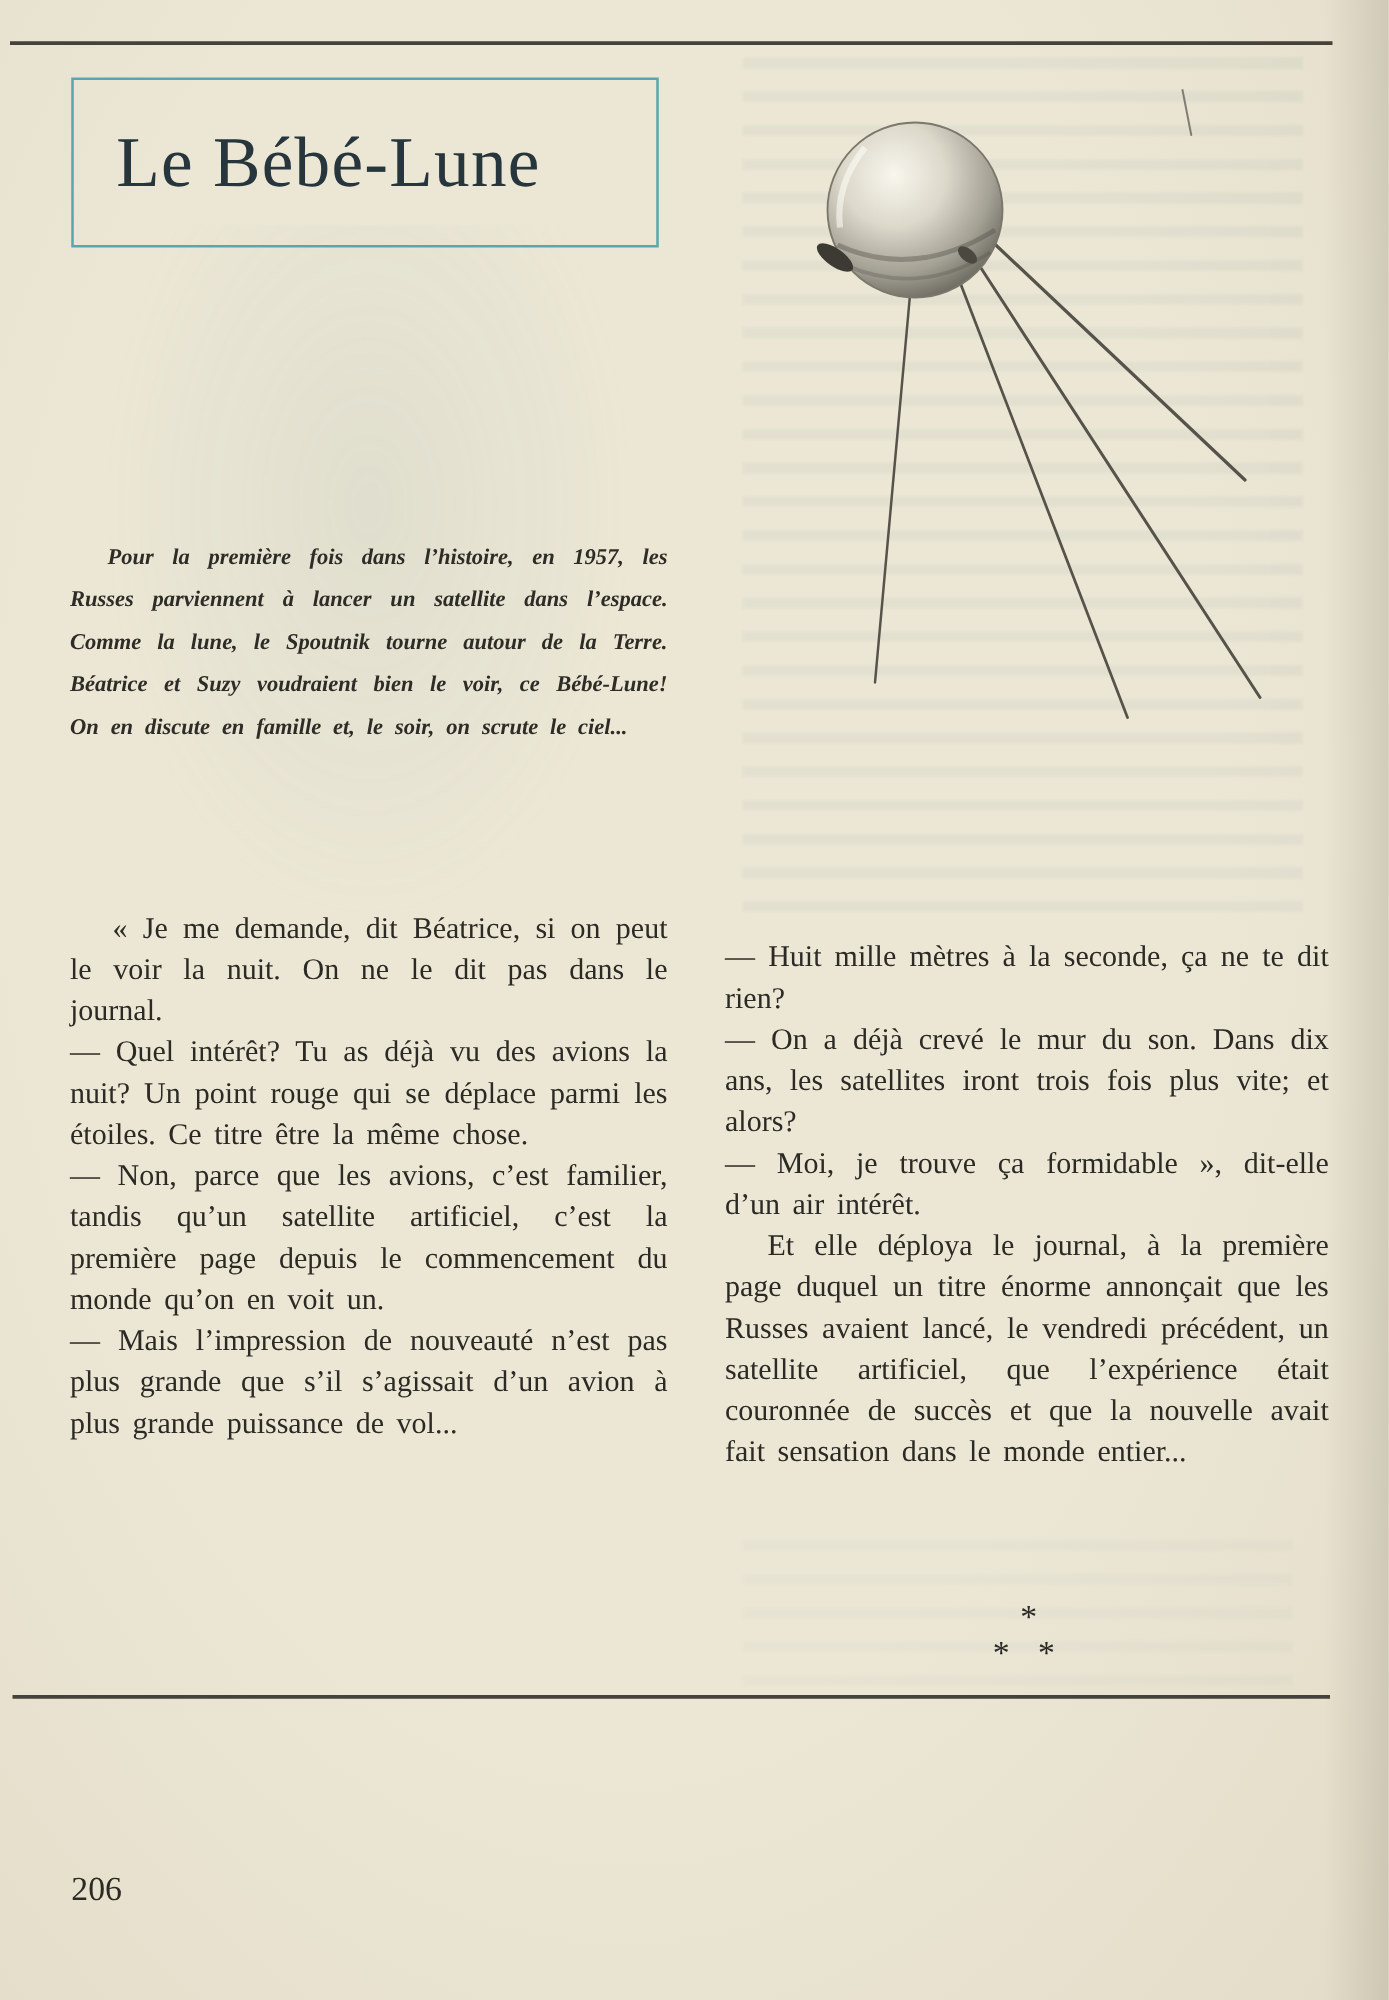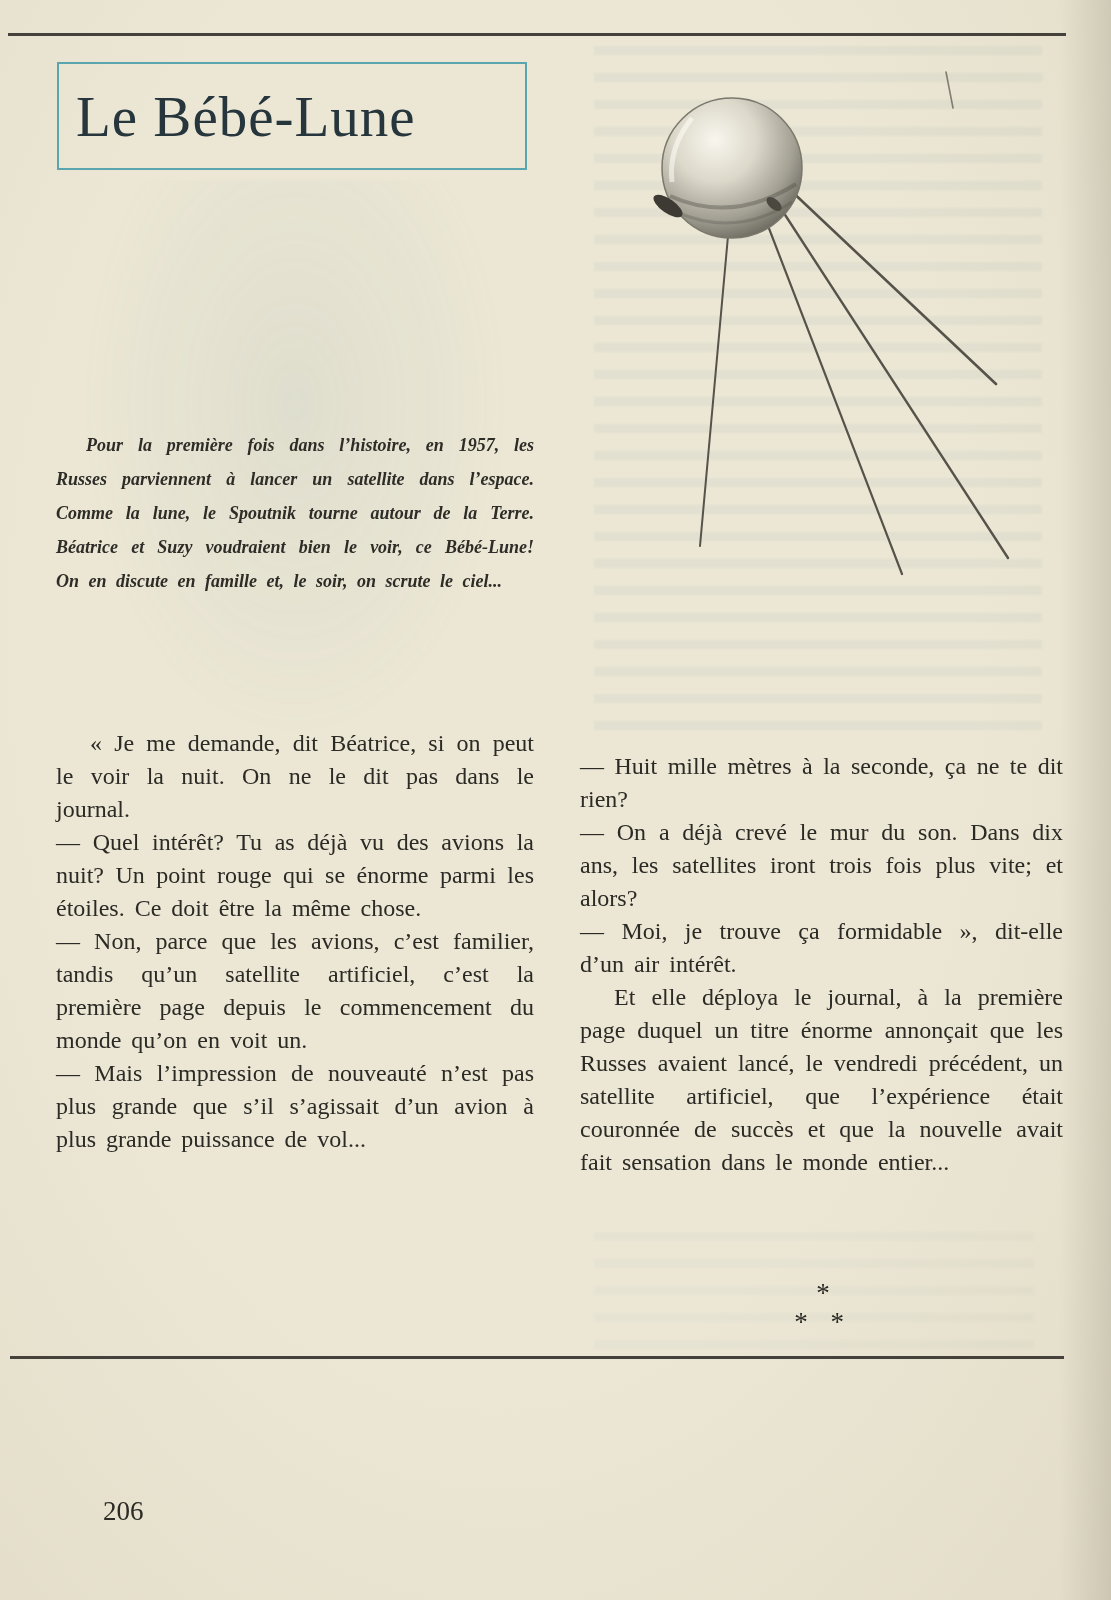--- a/index.html
+++ b/index.html
@@ -23,25 +23,25 @@
     pointer-events: none;
   }
   .rule {
     position: absolute; height: 3px; background: #44423a;
   }
   .rule.top { left: 8px; top: 33px; width: 1058px; }
   .rule.bottom { left: 10px; top: 1356px; width: 1054px; }
 
   .title-box {
     position: absolute; left: 57px; top: 62px;
-    width: 470px; height: 108px;
+    width: 470px; height: 136px;
     border: 2px solid #5aa5ae;
     box-sizing: border-box;
     display: flex; align-items: center;
-    padding-left: 17px;
+    padding-left: 34px;
   }
   .title-text {
     font-size: 57px; line-height: 1;
     color: #26363c;
     letter-spacing: 1px;
   }
 
   .intro {
     position: absolute; left: 56px; top: 428px; width: 478px;
     font-style: italic;
@@ -70,21 +70,20 @@
     position: absolute; left: 788px; top: 1280px; width: 70px;
     text-align: center;
     font-size: 27px; line-height: 27px;
     color: #2b2a24;
   }
   .ornament .row2 { letter-spacing: 8px; margin-top: 2px; }
 
   .footer-number {
     position: absolute; left: 57px; top: 1496px;
     font-size: 27px;
-    margin-left: 46px;
   }
   .footer-title {
     position: absolute; left: 148px; top: 1476px;
     font-size: 41px; font-style: italic; font-weight: bold;
     letter-spacing: 1px;
     color: #23221d;
   }
 
   
   .ghost { position: absolute; pointer-events: none; filter: blur(1.3px); }
@@ -147,21 +146,21 @@
     <ellipse cx="108" cy="150" rx="17" ry="7" transform="rotate(35 108 150)" fill="#3c3a33"></ellipse>
     <ellipse cx="214" cy="148" rx="9" ry="5" transform="rotate(40 214 148)" fill="#4a483f"></ellipse>
   </svg>
 
   <div class="intro">
     <p>Pour la première fois dans l’histoire, en 1957, les Russes parviennent à lancer un satellite dans l’espace. Comme la lune, le Spoutnik tourne autour de la Terre. Béatrice et Suzy voudraient bien le voir, ce Bébé-Lune! On en discute en famille et, le soir, on scrute le ciel...</p>
   </div>
 
   <div class="col left">
     <p class="indent">« Je me demande, dit Béatrice, si on peut le voir la nuit. On ne le dit pas dans le journal.</p>
-    <p>— Quel intérêt? Tu as déjà vu des avions la nuit? Un point rouge qui se énorme parmi les étoiles. Ce doit être la même chose.</p>
+    <p>— Quel intérêt? Tu as déjà vu des avions la nuit? Un point rouge qui se déplace parmi les étoiles. Ce titre être la même chose.</p>
     <p>— Non, parce que les avions, c’est familier, tandis qu’un satellite artificiel, c’est la première page depuis le commencement du monde qu’on en voit un.</p>
     <p>— Mais l’impression de nouveauté n’est pas plus grande que s’il s’agissait d’un avion à plus grande puissance de vol...</p>
   </div>
 
   <div class="col right">
     <p>— Huit mille mètres à la seconde, ça ne te dit rien?</p>
     <p>— On a déjà crevé le mur du son. Dans dix ans, les satellites iront trois fois plus vite; et alors?</p>
     <p>— Moi, je trouve ça formidable », dit-elle d’un air intérêt.</p>
     <p class="indent">Et elle déploya le journal, à la première page duquel un titre énorme annonçait que les Russes avaient lancé, le vendredi précédent, un satellite artificiel, que l’expérience était couronnée de succès et que la nouvelle avait fait sensation dans le monde entier...</p>
   </div>

